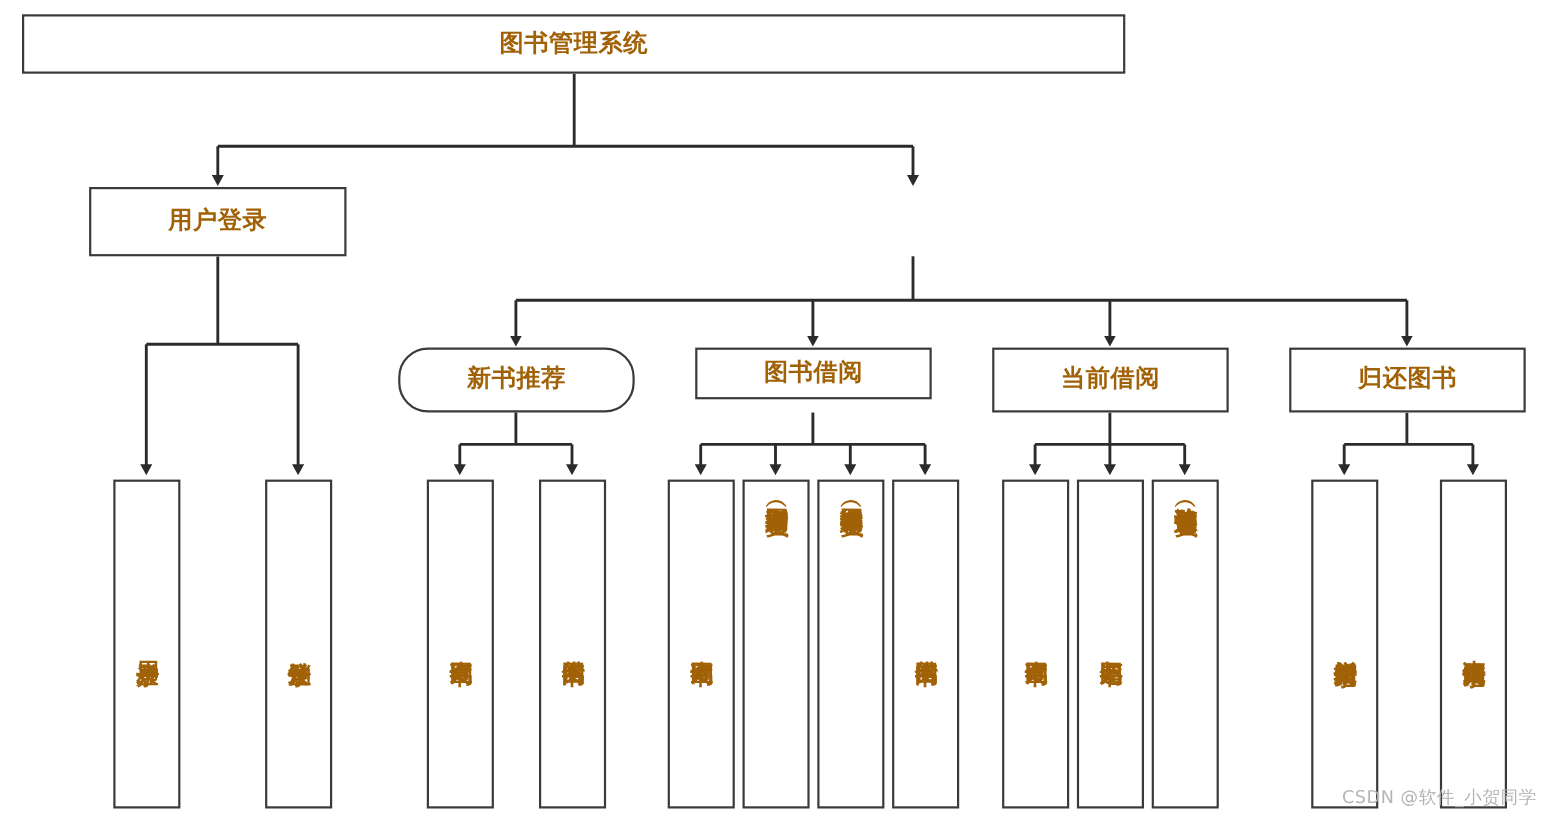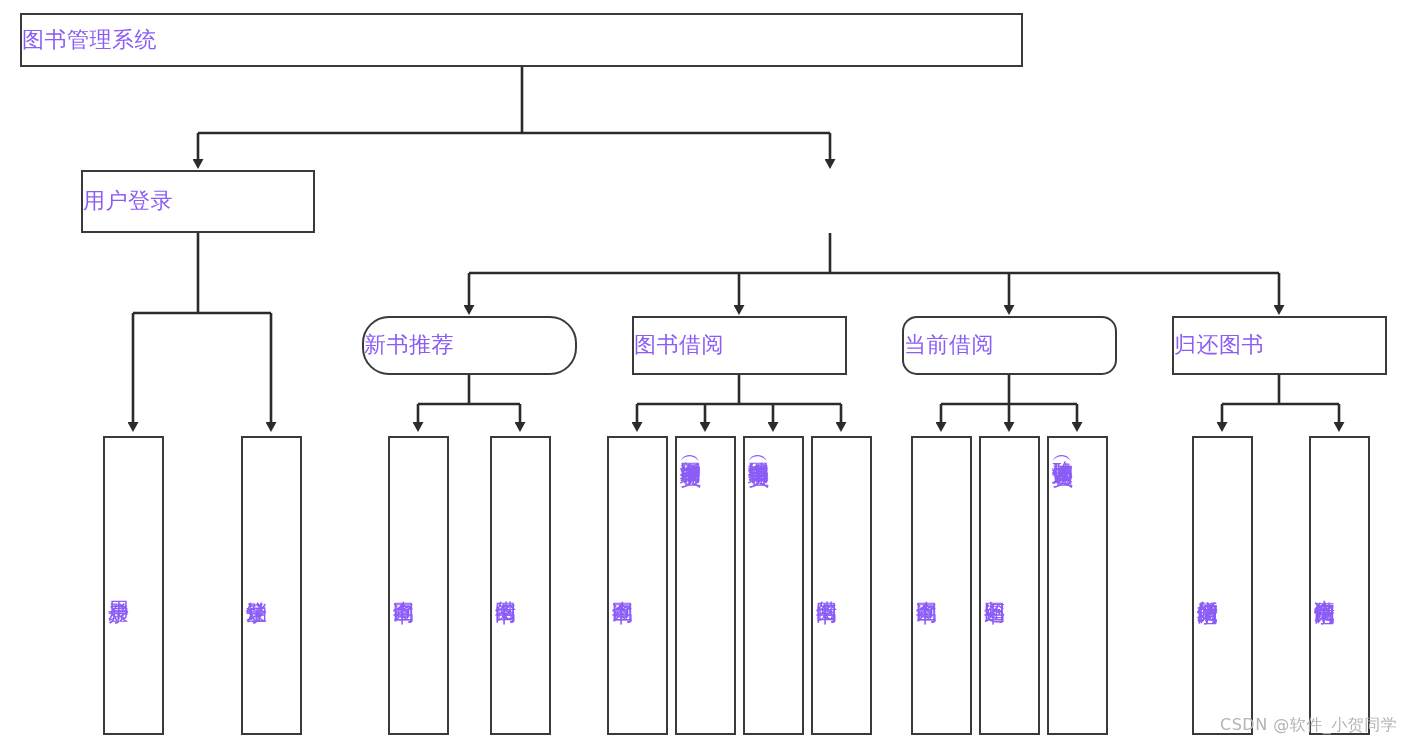--- a/index.html
+++ b/index.html
@@ -26,22 +26,23 @@
     height: 747px;
     pointer-events: none;
   }
   .node {
     position: absolute;
     box-sizing: border-box;
     background: #ffffff;
     border: 2.5px solid #3a3a3a;
     display: flex;
     align-items: center;
-    justify-content: flex-start;
-    color: #8b5cf6;
+    justify-content: center;
+    color: #a16207;
+    font-weight: bold;
   }
   .node-h .label {
     font-size: 22px;
     line-height: 1.1;
     letter-spacing: 0.5px;
     white-space: nowrap;
   }
   .node-v {
     padding: 6px 0;
     align-items: flex-start;
@@ -126,24 +127,24 @@
     <span class="label">图书管理系统</span>
   </div>
 
   <div class="node node-h" style="left:81px; top:170px; width:234px; height:63px;">
     <span class="label">用户登录</span>
   </div>
 
   <div class="node node-h" style="left:362px; top:316px; width:215px; height:59px;border-radius:27px;">
     <span class="label">新书推荐</span>
   </div>
-  <div class="node node-h" style="left:632px; top:316px; width:215px; height:59px;">
+  <div class="node node-h" style="left:632px; top:316px; width:215px; height:47px;">
     <span class="label">图书借阅</span>
   </div>
-  <div class="node node-h" style="left:902px; top:316px; width:215px; height:59px;border-radius:15px;">
+  <div class="node node-h" style="left:902px; top:316px; width:215px; height:59px;">
     <span class="label">当前借阅</span>
   </div>
   <div class="node node-h" style="left:1172px; top:316px; width:215px; height:59px;">
     <span class="label">归还图书</span>
   </div>
 
   <div class="node node-v centered" style="left:103px; top:436px; width:61px; height:299px;">
     <span class="label">用户登录</span>
   </div>
   <div class="node node-v centered" style="left:241px; top:436px; width:61px; height:299px;">

